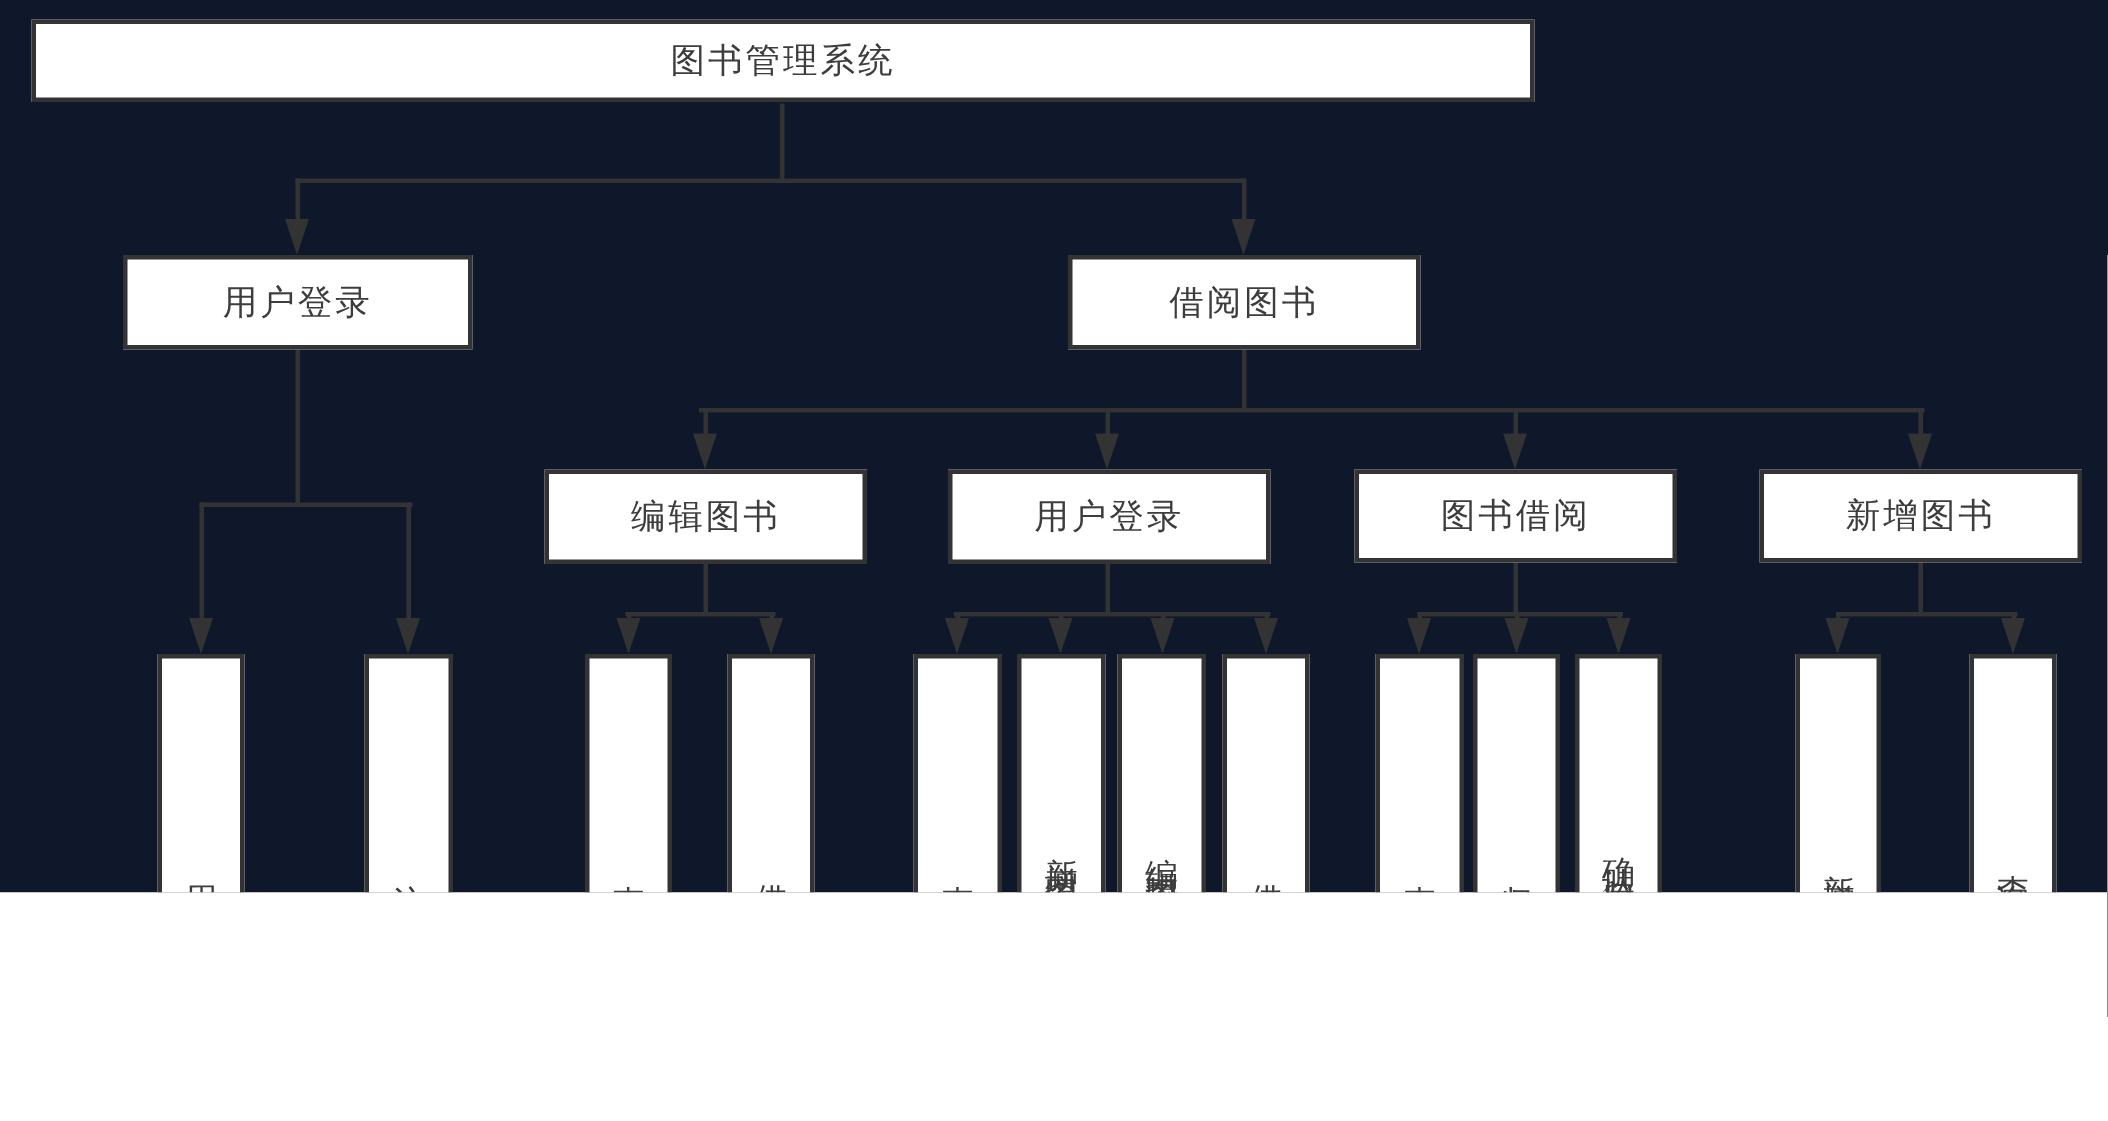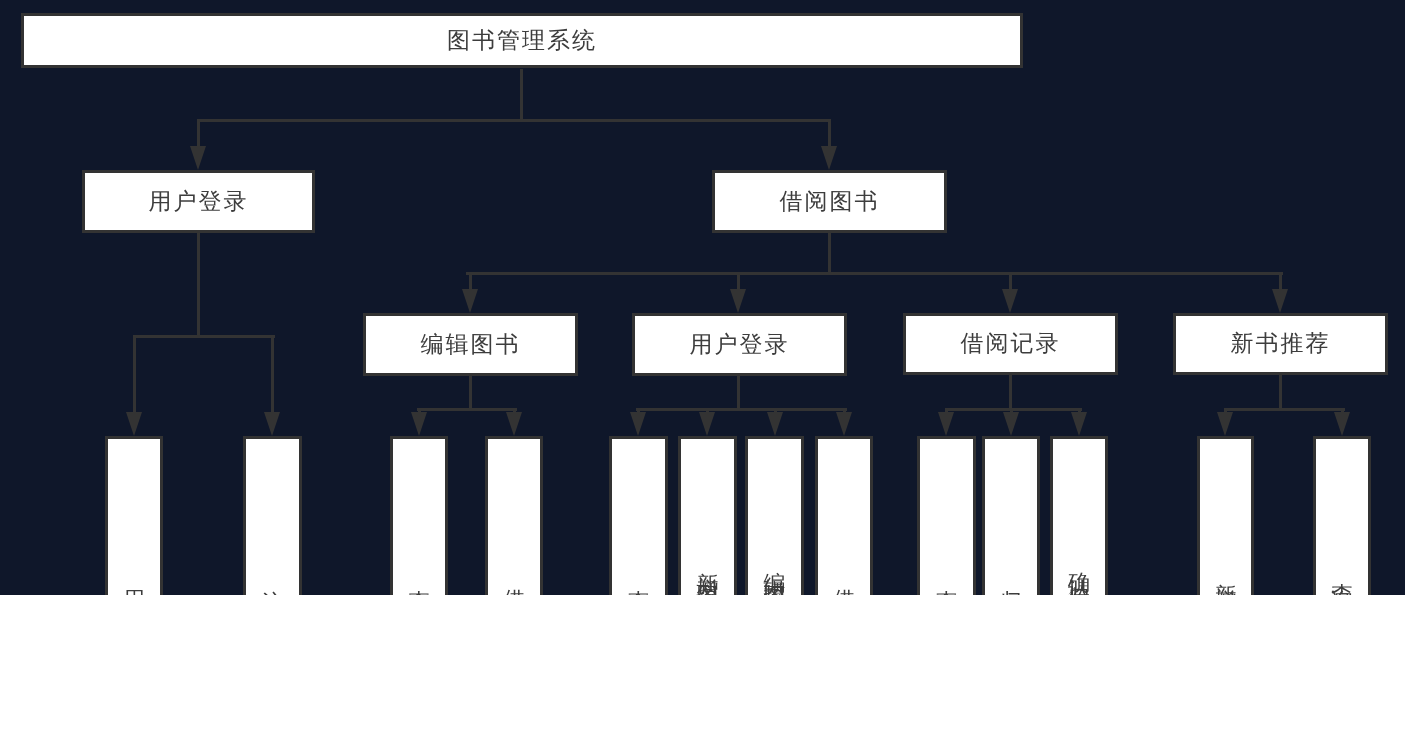--- a/index.html
+++ b/index.html
@@ -45,24 +45,24 @@
     <span class="hlabel">借阅图书</span>
   </div>
 
   <div class="hbox" style="left:363px;top:313px;width:215px;height:63px">
     <span class="hlabel">编辑图书</span>
   </div>
   <div class="hbox" style="left:632px;top:313px;width:215px;height:63px">
     <span class="hlabel">用户登录</span>
   </div>
   <div class="hbox" style="left:903px;top:313px;width:215px;height:62px">
-    <span class="hlabel">借阅记录</span>
+    <span class="hlabel">图书借阅</span>
   </div>
   <div class="hbox" style="left:1173px;top:313px;width:215px;height:62px">
-    <span class="hlabel">新书推荐</span>
+    <span class="hlabel">新增图书</span>
   </div>
 
   <div class="vbox" style="left:105px;top:436px;width:58px;height:299px">
     <span class="vlabel">用户登录</span>
   </div>
   <div class="vbox" style="left:243px;top:436px;width:59px;height:299px">
     <span class="vlabel">注销登录</span>
   </div>
 
   <div class="vbox" style="left:390px;top:436px;width:58px;height:299px">

